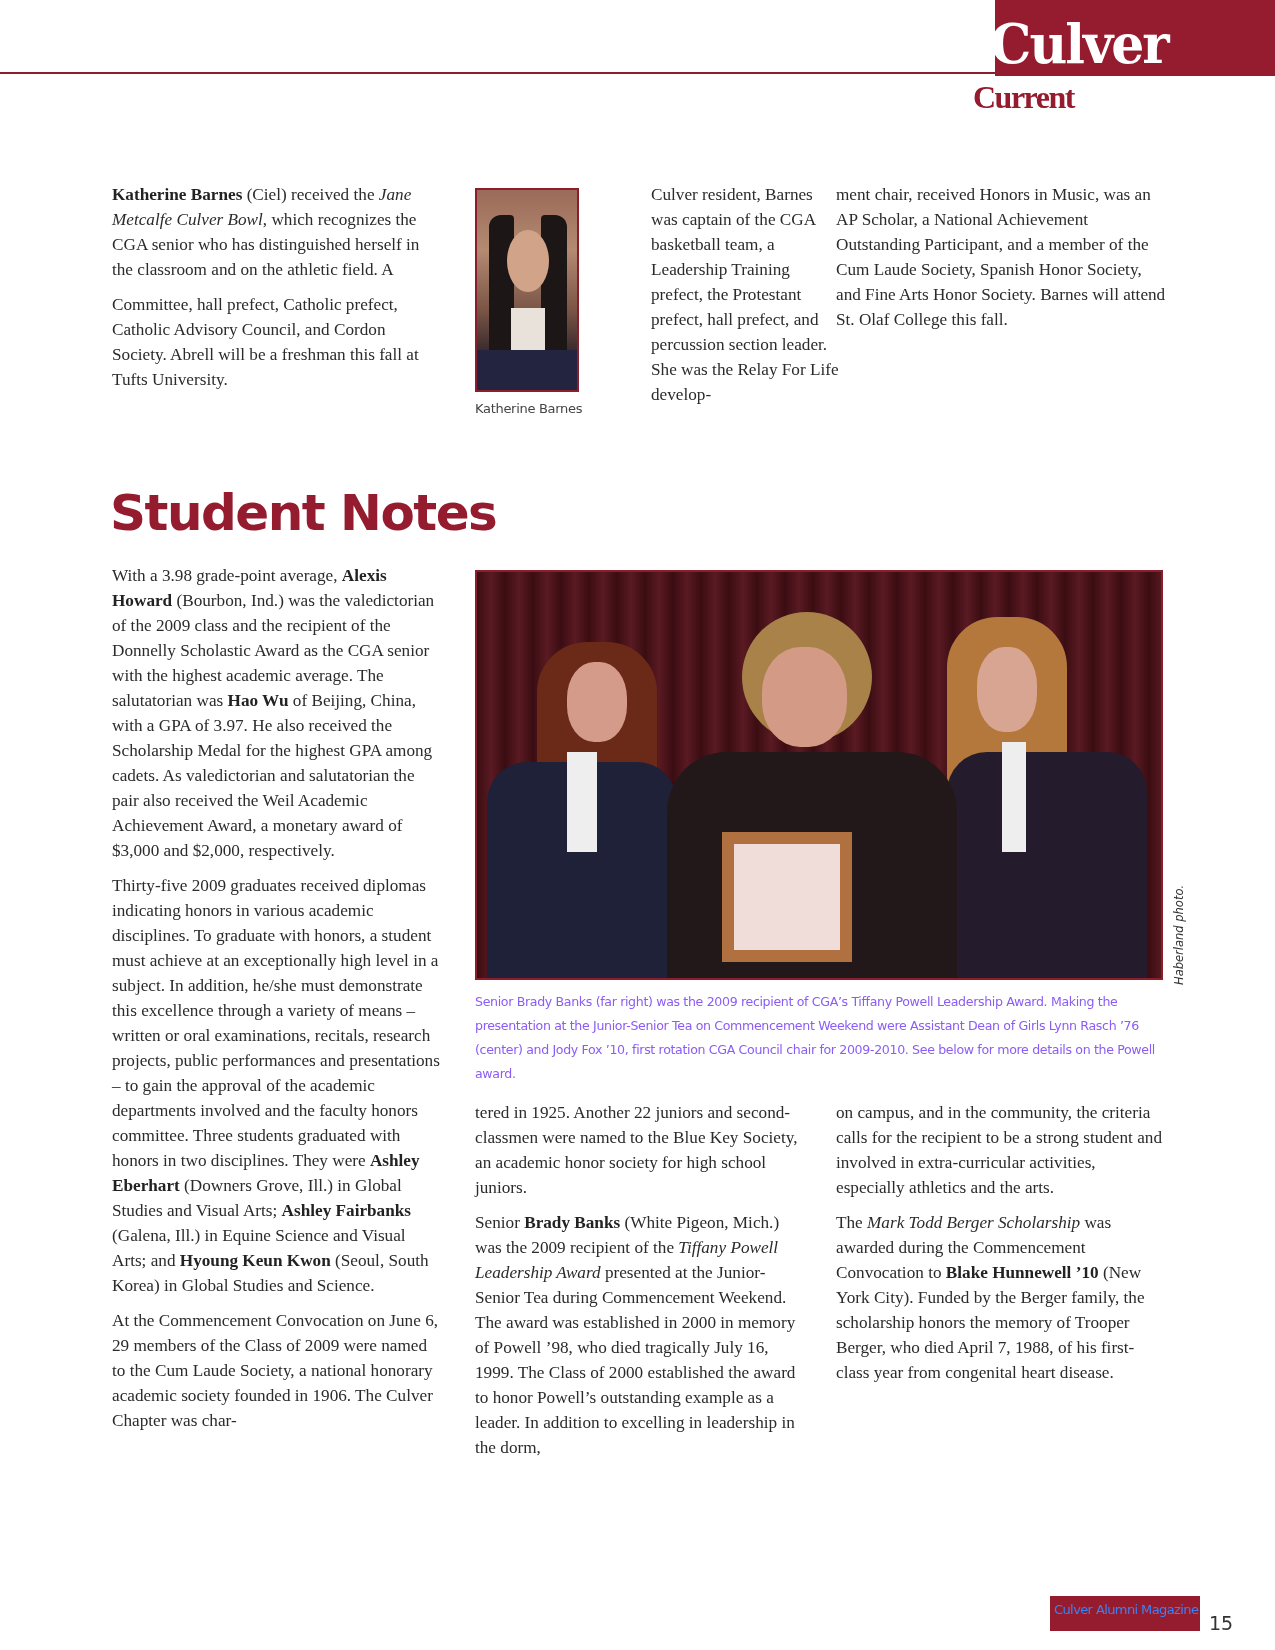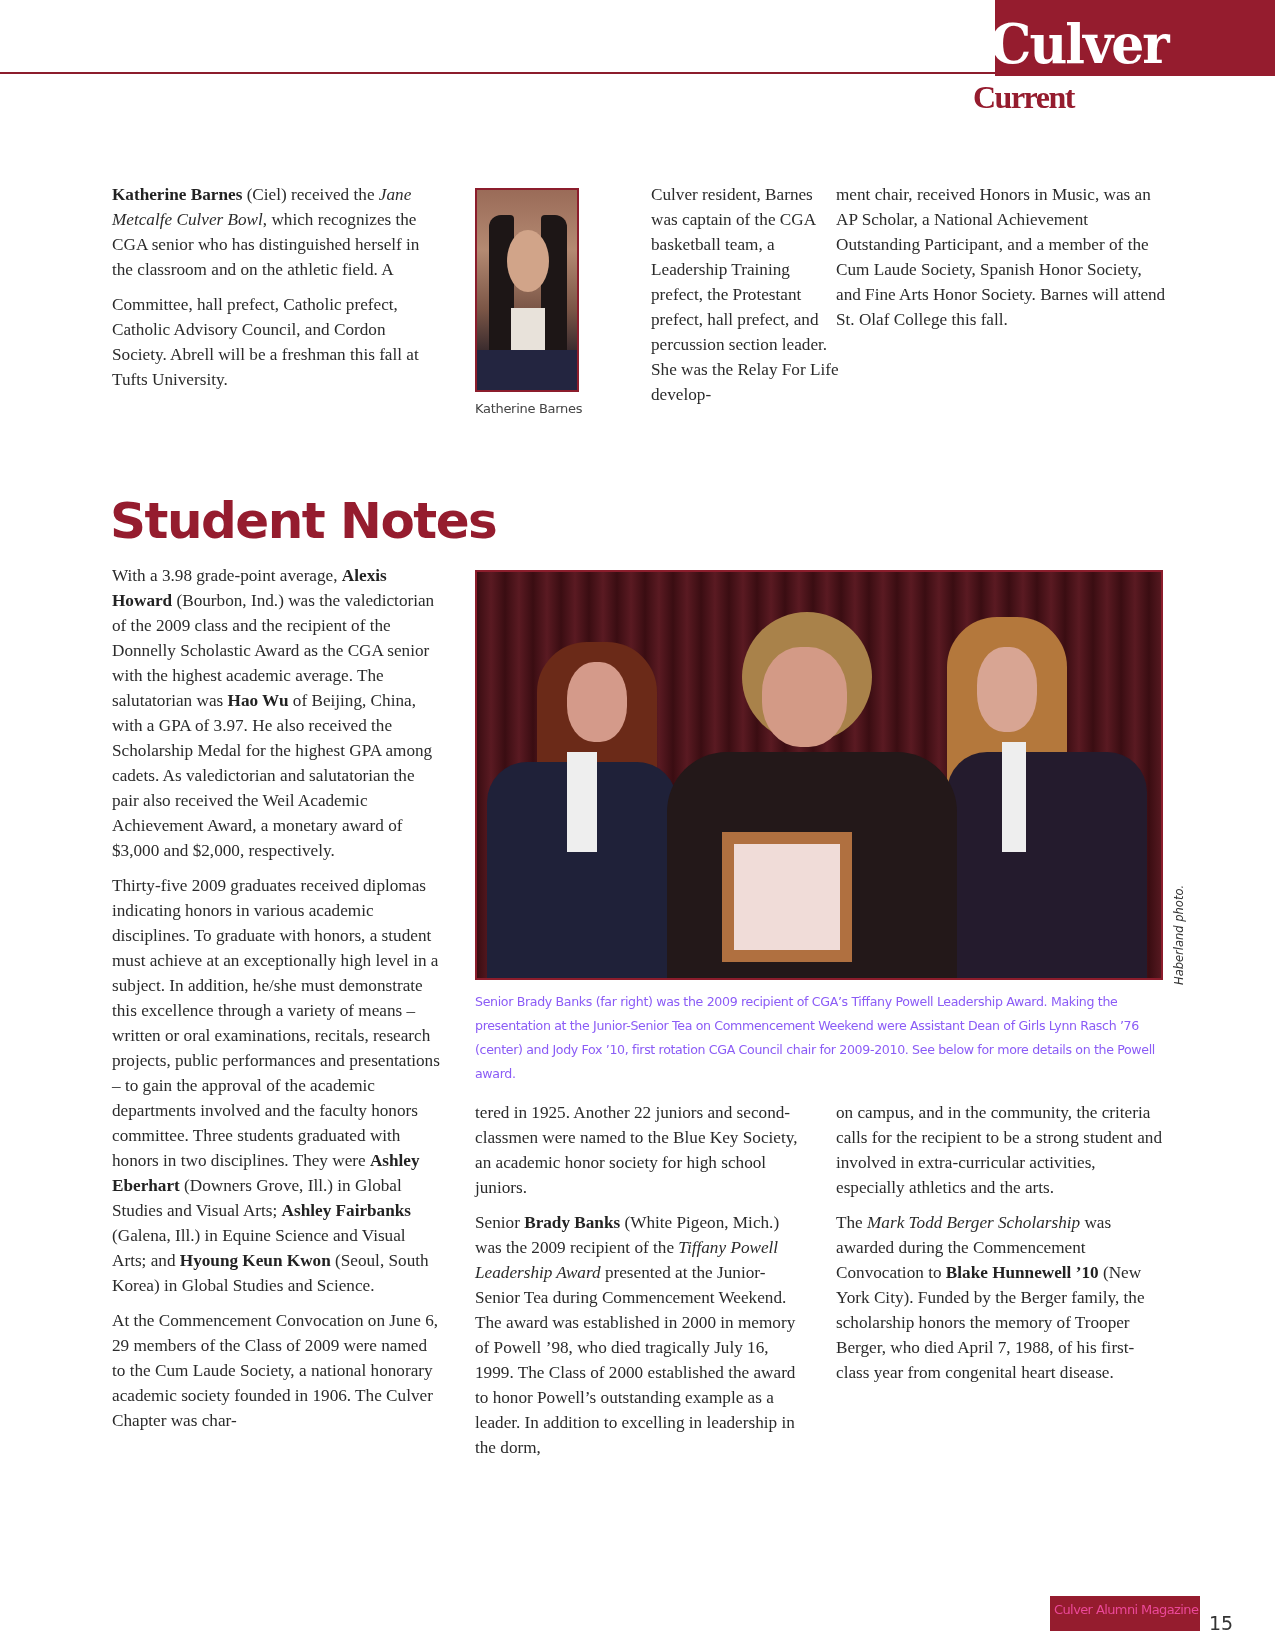--- a/index.html
+++ b/index.html
@@ -28,21 +28,21 @@
   .portrait { left: 475px; top: 188px; width: 100px; height: 200px; border: 2px solid #8c1d2c;
       background: linear-gradient(180deg, #9a6b58 0%, #b48a72 30%, #7a5546 60%, #3b2c2e 80%, #2b2a3f 100%); overflow: hidden; }
   .portrait .face { position: absolute; left: 30px; top: 40px; width: 42px; height: 62px; border-radius: 50%; background: #d1a489; }
   .portrait .hair-l { position: absolute; left: 12px; top: 25px; width: 25px; height: 170px; background: #1d1616; border-radius: 12px 4px 4px 4px; }
   .portrait .hair-r { position: absolute; left: 64px; top: 25px; width: 26px; height: 170px; background: #1d1616; border-radius: 4px 12px 4px 4px; }
   .portrait .collar { position: absolute; left: 34px; top: 118px; width: 34px; height: 50px; background: #e8e2da; }
   .portrait .jacket { position: absolute; left: 0; top: 160px; width: 100px; height: 40px; background: #232540; }
   .portrait-caption { left: 475px; top: 401px; font-family: "DejaVu Sans", sans-serif; font-size: 13px; color: #444; letter-spacing: -0.3px; }
 
   .section-title { left: 110px; top: 483px; font-family: "DejaVu Sans", sans-serif; font-weight: bold;
-      font-size: 50px; color: #951c2e; letter-spacing: -1.5px; line-height: 60px; margin-top: 8px; }
+      font-size: 50px; color: #951c2e; letter-spacing: -1.5px; line-height: 60px; }
 
   .bottom-left { left: 112px; top: 563px; width: 330px; }
   .bottom-mid { left: 475px; top: 1100px; width: 330px; }
   .bottom-right { left: 836px; top: 1100px; width: 330px; }
 
   
   .photo { left: 475px; top: 570px; width: 684px; height: 406px; border: 2px solid #8c1d2c; overflow: hidden;
       background: repeating-linear-gradient(90deg, #3a0d12 0px, #5a1a22 14px, #3a0d12 28px); }
   .photo .fig { position: absolute; }
   .p-left-hair { left: 60px; top: 70px; width: 120px; height: 260px; background: #6b2a18; border-radius: 50px 50px 10px 10px; }
@@ -60,21 +60,21 @@
   .p-right-shirt { left: 525px; top: 170px; width: 24px; height: 110px; background: #eee; }
 
   .photo-credit { left: 1172px; top: 985px; transform-origin: 0 0; transform: rotate(-90deg);
       font-family: "DejaVu Sans", sans-serif; font-style: italic; font-size: 11.5px; color: #333; white-space: nowrap; }
 
   .photo-caption { left: 475px; top: 990px; width: 690px; font-family: "DejaVu Sans", sans-serif;
       font-size: 12.6px; line-height: 24px; color: #8b5cf6; letter-spacing: -0.35px; }
 
   
   .footer-box { left: 1050px; top: 1596px; width: 150px; height: 35px; background: #951c2e; }
-  .footer-label { left: 1054px; top: 1602px; font-family: "DejaVu Sans", sans-serif; font-size: 13px; color: #ec4899; letter-spacing: -0.6px; white-space: nowrap; }
+  .footer-label { left: 1054px; top: 1602px; font-family: "DejaVu Sans", sans-serif; font-size: 13px; color: #3b82f6; letter-spacing: -0.6px; white-space: nowrap; }
   .footer-page { left: 1209px; top: 1596px; font-family: "DejaVu Sans", sans-serif; font-size: 19px; color: #333; margin-top: 16px; }
 </style>
 </head>
 <body>
 
 <div class="abs header-line"></div>
 <div class="abs header-box"></div>
 <div class="abs masthead-culver">Culver</div>
 <div class="abs masthead-current">Current</div>
 

